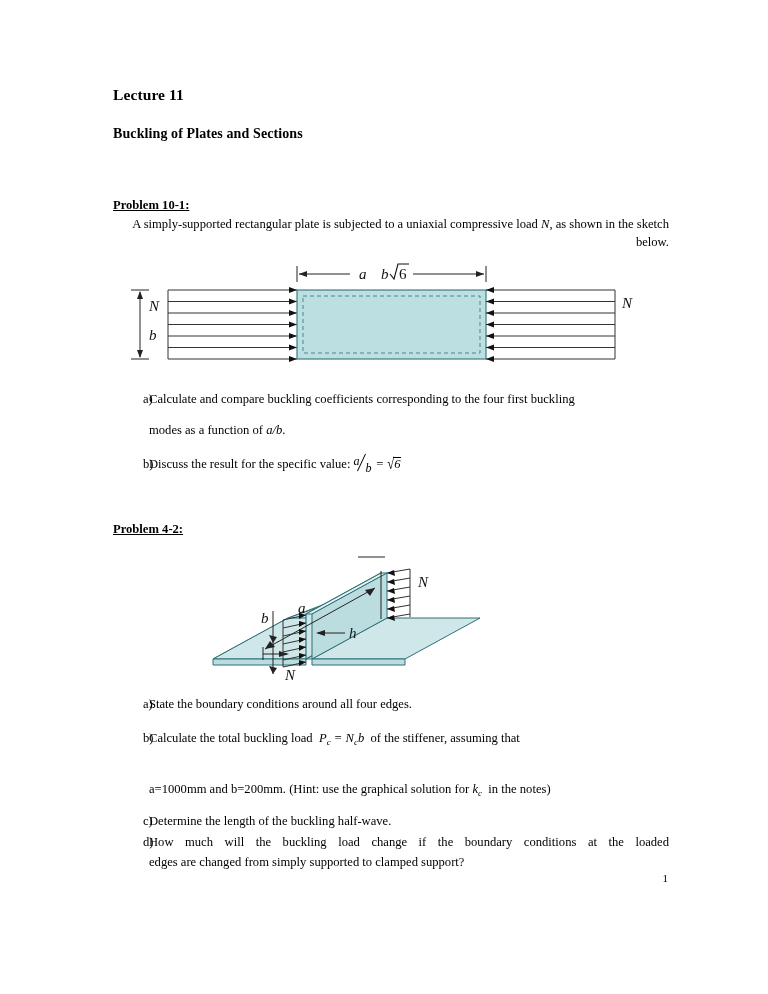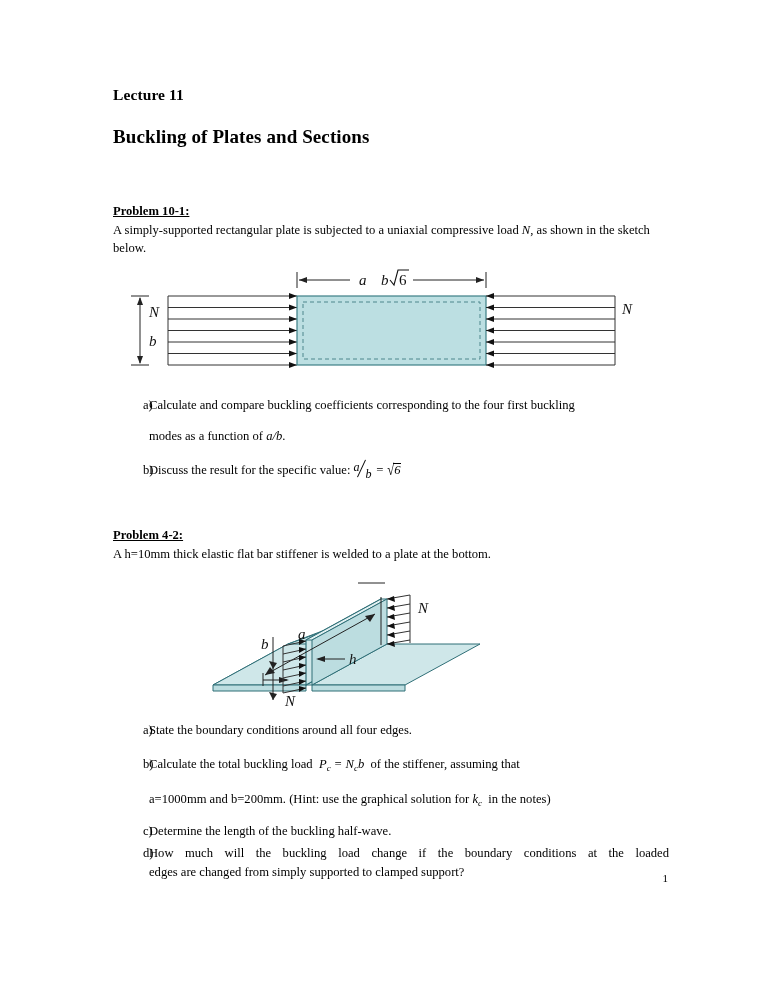--- a/index.html
+++ b/index.html
@@ -27,36 +27,36 @@
     top: 86px;
     width: 556px;
   }
   h1.doc-title {
     font-size: 15.5px;
     font-weight: bold;
     margin: 0 0 22px 0;
     letter-spacing: 0.1px;
   }
   h2.doc-subtitle {
-    font-size: 19px;
+    font-size: 14px;
     font-weight: bold;
     margin: 0 0 56px 0;
     letter-spacing: 0.1px;
   }
   .problem-label {
     font-size: 12.6px;
     font-weight: bold;
     text-decoration: underline;
     margin: 0 0 2px 0;
   }
   .para {
     font-size: 12.6px;
     line-height: 1.45;
     margin: 0;
-    text-align: left;
+    text-align: right;
   }
   i, .it { font-style: italic; }
 
   
   .items { margin-top: 14px; }
   .item {
     display: flex;
     font-size: 12.6px;
     line-height: 1.55;
     margin-bottom: 2px;
@@ -233,21 +233,20 @@
           <span class="marker">b)</span>
           <span class="itext">
             <span>Discuss the result for the specific value:  </span><span class="frac-diag"><span class="num">a</span><span class="bar"></span><span class="den">b</span></span><span class="math">=</span>&nbsp;<span class="radical">√</span><span class="sqrt">6</span>
           </span>
         </div>
       </div>
     </div>
 
     <div style="margin-top:48px">
       <p class="problem-label">Problem 4-2:</p>
-      <p class="para">A h=10mm thick elastic flat bar stiffener is welded to a plate at the bottom.</p>
 
       <div class="fig fig2">
         <svg width="556" height="140" viewBox="0 0 556 140">
 
           <polygon points="175,77 262,44 268,44 182,79" fill="#d4eaec" stroke="#2f6f77" stroke-width="1"></polygon>
           <polygon points="175,77 268,44 268,118 100,118" fill="#cfe8ea" stroke="#2f6f77" stroke-width="1"></polygon>
 
           <polygon points="100,118 175,77 268,77 193,118" fill="#cfe7e9" stroke="#2f6f77" stroke-width="1"></polygon>
           <polygon points="100,118 193,118 193,124 100,124" fill="#bcdde0" stroke="#2f6f77" stroke-width="1"></polygon>
 
@@ -328,21 +327,21 @@
       <div class="items">
         <div class="item spaced">
           <span class="marker">a)</span>
           <span class="itext">State the boundary conditions around all four edges.</span>
         </div>
 
         <div class="item">
           <span class="marker">b)</span>
           <span class="itext">
             <span>Calculate   the   total   buckling   load</span>&nbsp;&nbsp;<span class="math"><span>P</span><span class="sub">c</span> <span>=</span> <span>N</span><span class="sub">c</span><span>b</span></span>&nbsp;&nbsp;<span>of   the   stiffener,   assuming   that</span>
-            <span style="display:inline-block;margin-top:16px">
+            <span style="display:inline-block;margin-top:32px">
               <span>a=1000mm and b=200mm. (Hint: use the graphical solution for</span>&nbsp;<span class="math"><span>k</span><span class="sub">c</span></span>&nbsp;&nbsp;<span>in the notes)</span>
             </span>
           </span>
         </div>
 
         <div class="item" style="margin-top:12px">
           <span class="marker">c)</span>
           <span class="itext">Determine the length of the buckling half-wave.</span>
         </div>
 

